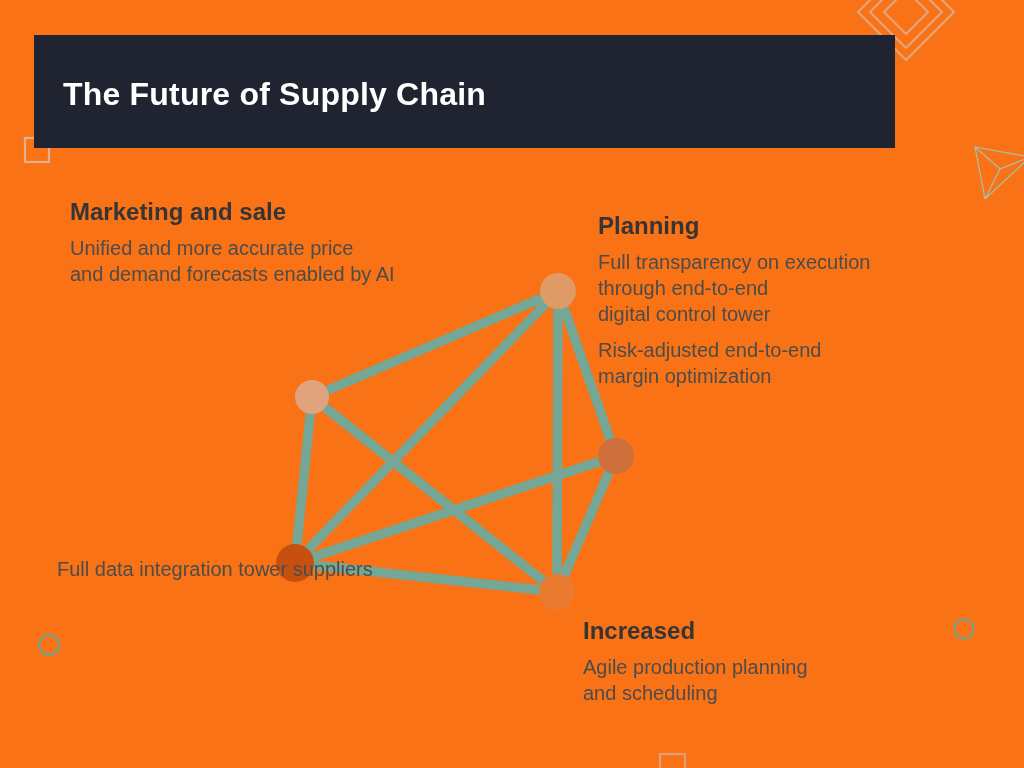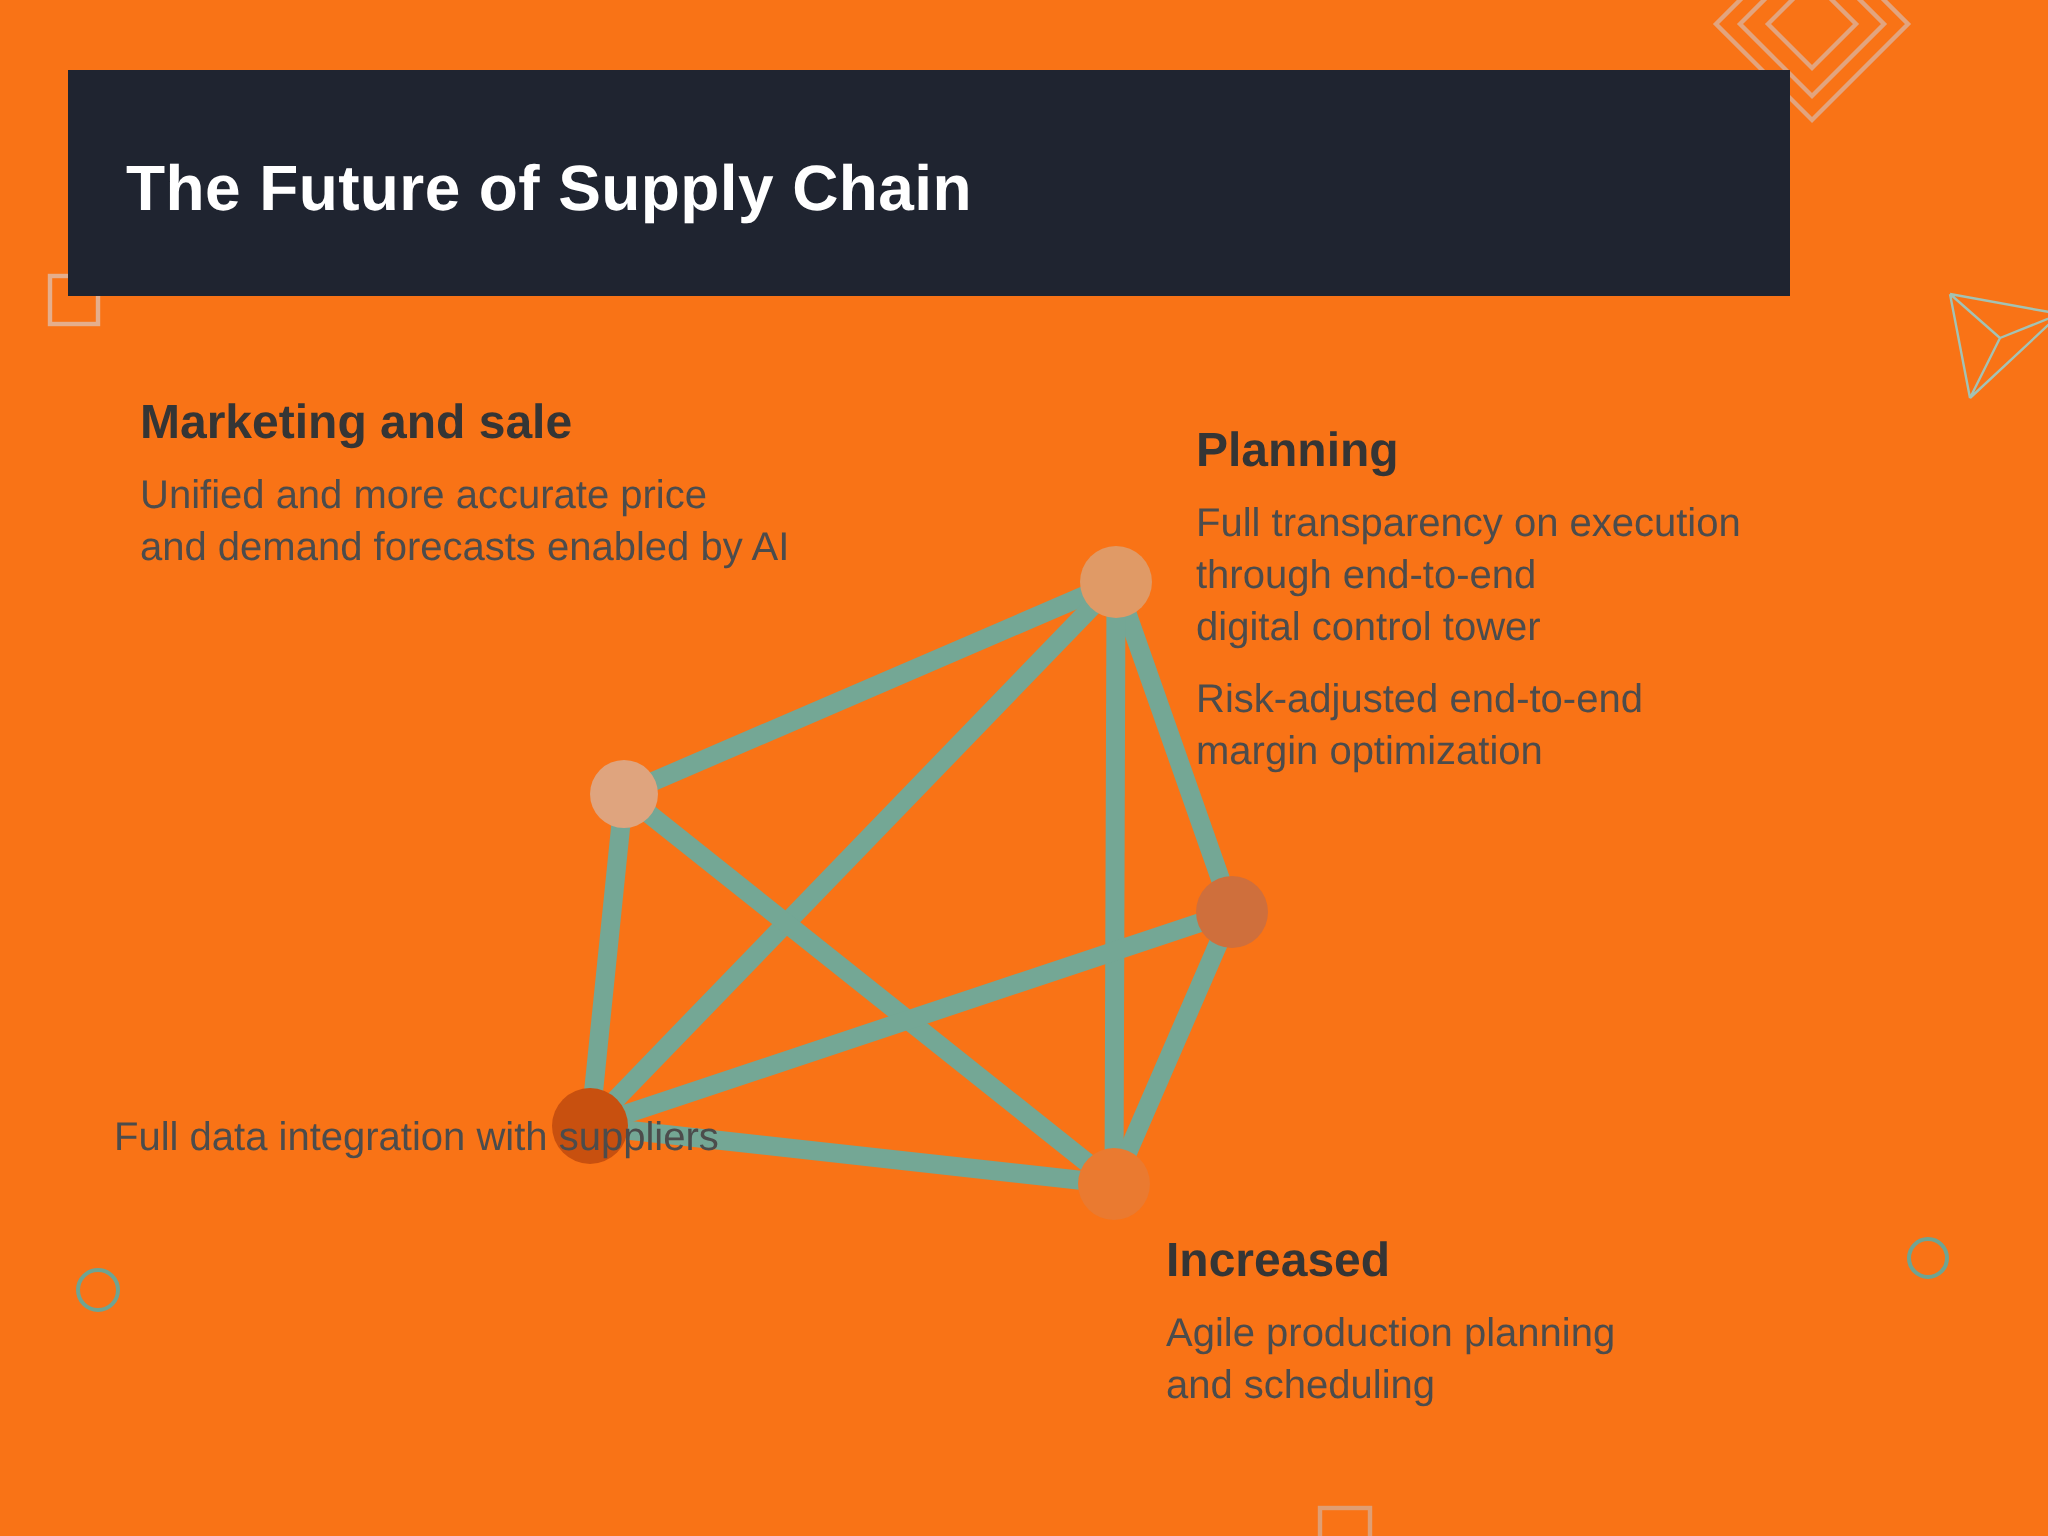--- a/index.html
+++ b/index.html
@@ -84,21 +84,21 @@
     <h2>Planning</h2>
     <p>Full transparency on execution
 through end-to-end
 digital control tower</p>
     <p>Risk-adjusted end-to-end
 margin optimization</p>
   </section>
 
 
   <section class="block procurement">
-    <p>Full data integration with suppliers</p>
+    <p>Full data integration tower suppliers</p>
   </section>
 
   <section class="block production">
     <h2>Increased</h2>
     <p>Agile production planning
 and scheduling</p>
   </section>
 
 </div>
 

